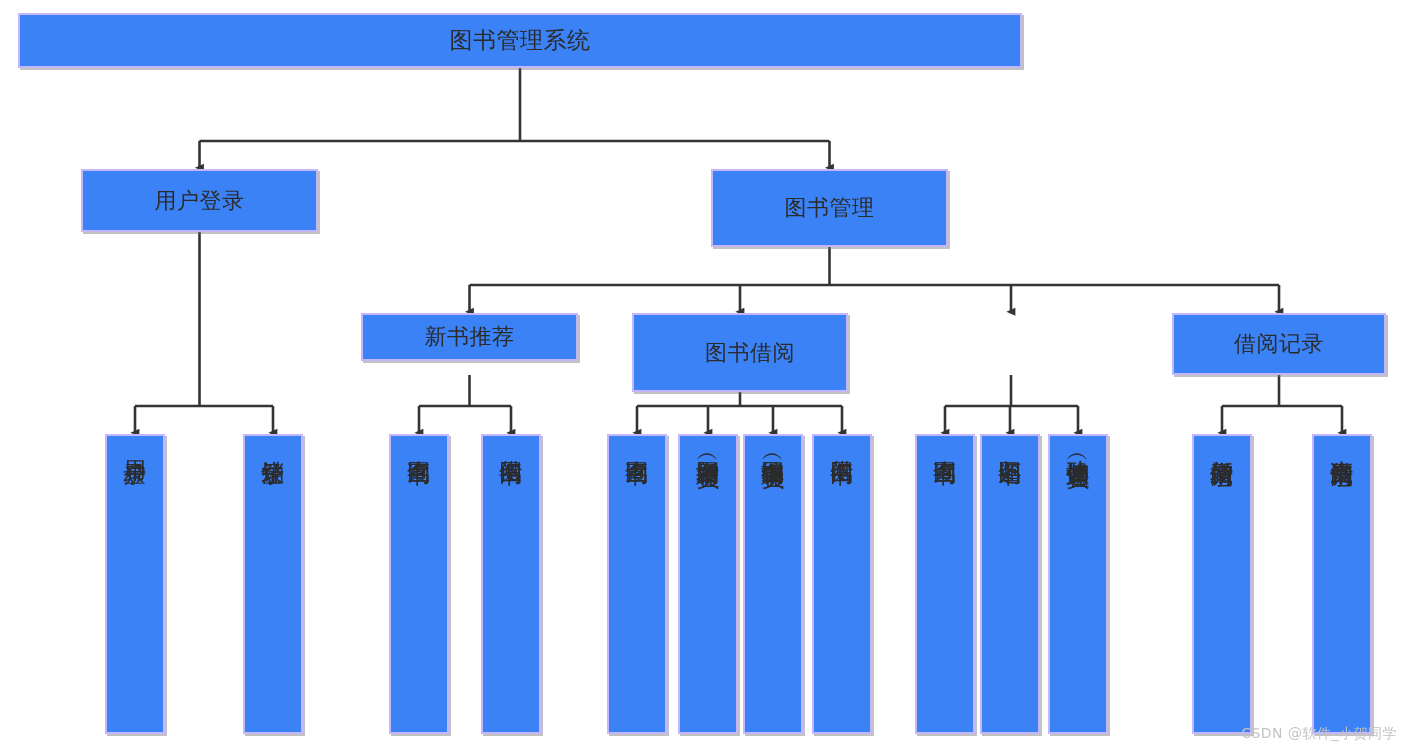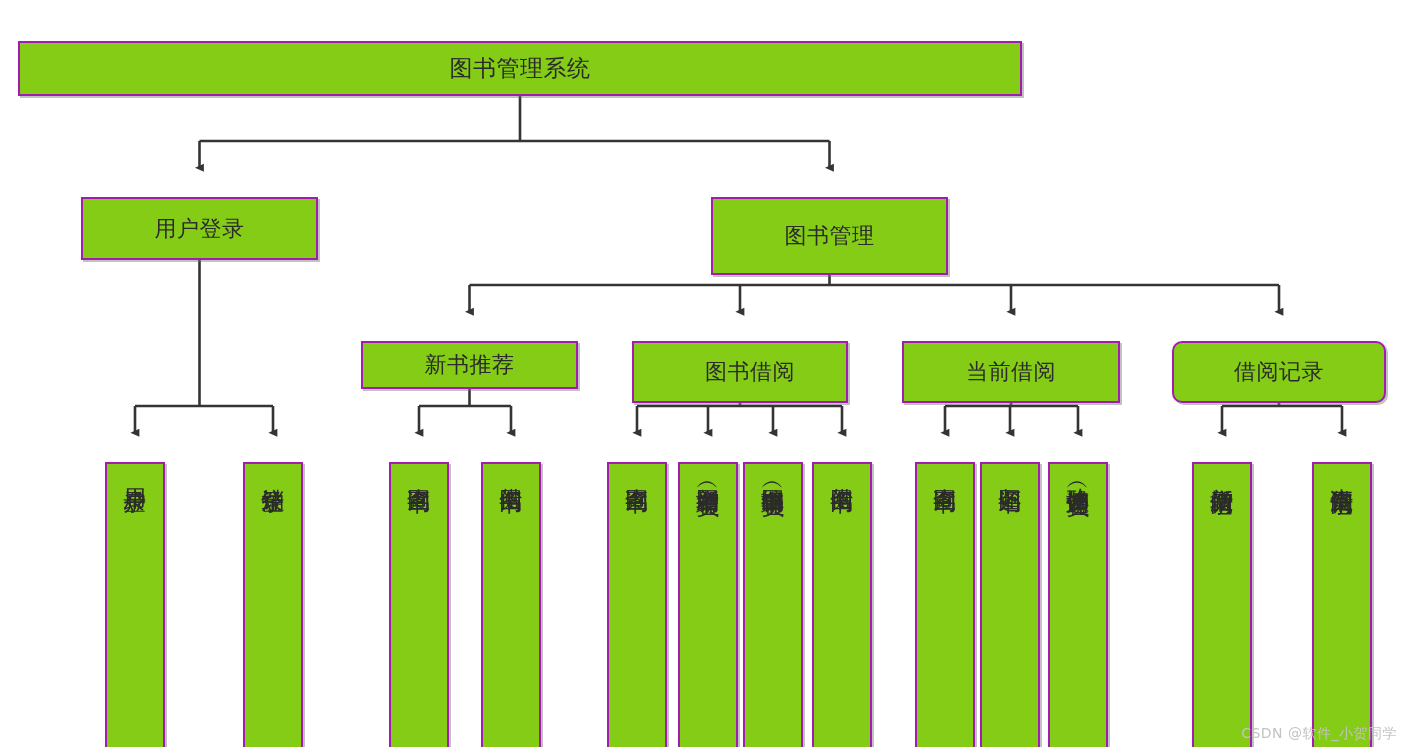--- a/index.html
+++ b/index.html
@@ -21,29 +21,28 @@
     position: absolute;
     left: 0;
     top: 0;
     width: 1405px;
     height: 747px;
     pointer-events: none;
   }
   .node {
     position: absolute;
     box-sizing: border-box;
-    background: #84cc16;
-    border: 2px solid #a21caf;
+    background: #3b82f6;
+    border: 2px solid #c4b5fd;
     box-shadow: 2px 2px 0 rgba(120,120,120,0.45);
     display: flex;
     align-items: center;
     justify-content: center;
     color: #2b2b2b;
     z-index: 2;
-    margin-top: 28px;
   }
   .node .label {
     display: block;
     line-height: 1.18;
     letter-spacing: 0.5px;
     white-space: nowrap;
   }
   .node.horizontal .label {
     font-size: 22px;
   }
@@ -129,27 +128,24 @@
   <div class="node horizontal" style="left: 81px; top: 169px; width: 237px; height: 63px;">
     <span class="label">用户登录</span>
   </div>
   <div class="node horizontal" style="left: 711px; top: 169px; width: 237px; height: 78px;">
     <span class="label">图书管理</span>
   </div>
 
   <div class="node horizontal" style="left: 361px; top: 313px; width: 217px; height: 48px;">
     <span class="label">新书推荐</span>
   </div>
-  <div class="node horizontal" style="left: 632px; top: 313px; width: 216px; height: 62px; padding-left: 20px;">
+  <div class="node horizontal" style="left: 632px; top: 313px; width: 216px; height: 79px; padding-left: 20px;">
     <span class="label">图书借阅</span>
   </div>
-  <div class="node horizontal" style="left: 902px; top: 313px; width: 218px; height: 62px;">
-    <span class="label">当前借阅</span>
-  </div>
-  <div class="node horizontal" style="left: 1172px; top: 313px; width: 214px; height: 62px; border-radius: 10px;">
+  <div class="node horizontal" style="left: 1172px; top: 313px; width: 214px; height: 62px;">
     <span class="label">借阅记录</span>
   </div>
 
   <div class="node vertical" style="left: 105px; top: 434px; width: 60px; height: 300px;">
     <span class="label">用户登录</span>
   </div>
   <div class="node vertical" style="left: 243px; top: 434px; width: 60px; height: 300px;">
     <span class="label">注销登录</span>
   </div>
 

